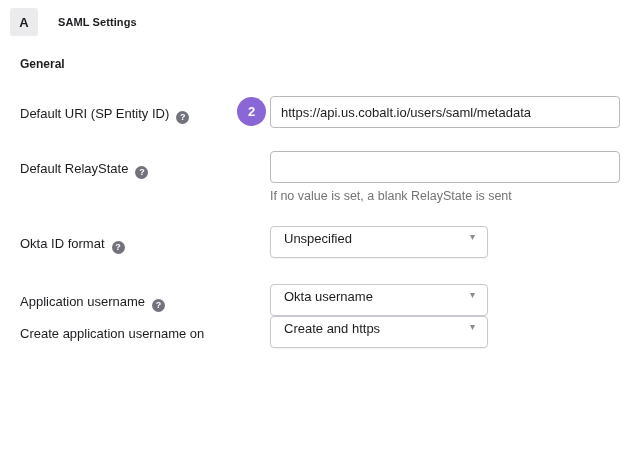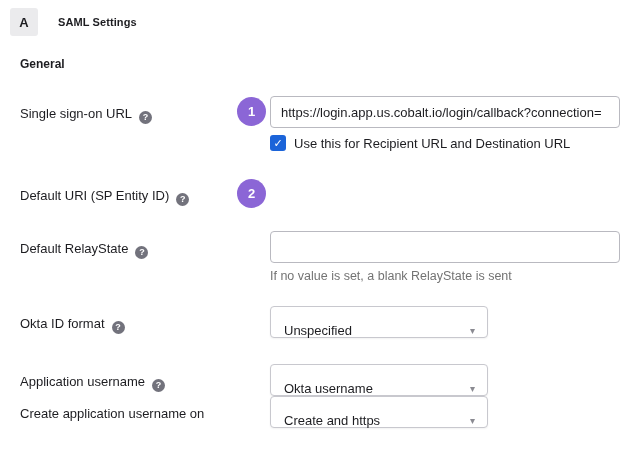--- a/index.html
+++ b/index.html
@@ -74,22 +74,22 @@
   .checkbox-label { font-size: 13px; margin-left: 8px; }
   .helper-text {
     font-size: 12.5px; color: #737373;
     margin-top: 6px;
   }
   .dropdown {
     width: 218px; height: 32px;
     border: 1px solid #c8c8ce; border-radius: 4px;
     background: #ffffff;
     box-shadow: 0 1px 2px rgba(29,29,33,0.06);
-    display: flex; align-items: center; justify-content: space-between;
-    padding: 16px 12px 0 13px;
+    display: flex; justify-content: space-between;
+    padding: 4px 12px 0 13px;
     font-size: 13px; color: #1d1d21;
     cursor: pointer;
   }
   .dropdown-caret { color: #8a8a91; font-size: 10px; }
   .mb-sso { margin-bottom: 27px; }
   .mb-aud { margin-bottom: 23px; }
   .mb-relay { margin-bottom: 23px; justify-content: space-between; }
   .mb-nameid { margin-bottom: 26px; }
   .mb-appuser { }
 </style>
@@ -98,44 +98,30 @@
 
 <div class="header">
   <div class="app-icon">A</div>
   <div class="header-title">SAML Settings</div>
 </div>
 
 <div class="section-title">General</div>
 
 <div class="form">
 
-  <div class="row mb-sso">
-    <div class="label-col">
-      <span class="field-label">Single sign-on URL</span><span class="help-icon">?</span>
-    </div>
-    <div class="badge-col">
-      <div class="step-badge">1</div>
-    </div>
-    <div class="control-col">
-      <input class="text-input" type="text" value="https://login.app.us.cobalt.io/login/callback?connection=" style="">
-      <div class="checkbox-row">
-        <div class="checkbox">
-          <span>✓</span>
-        </div>
-        <span class="checkbox-label">Use this for Recipient URL and Destination URL</span>
-      </div>
-    </div>
-  </div>
 
   <div class="row mb-aud">
     <div class="label-col">
       <span class="field-label">Default URI (SP Entity ID)</span><span class="help-icon">?</span>
     </div>
     <div class="badge-col">
       <div class="step-badge">2</div>
+    </div>
+    <div class="control-col">
+      <input class="text-input" type="text" value="https://api.us.cobalt.io/users/saml/metadata" style="">
     </div>
   </div>
 
   <div class="row mb-relay">
     <div class="label-col">
       <span class="field-label">Default RelayState</span><span class="help-icon">?</span>
     </div>
     <div class="badge-col"></div>
     <div class="control-col">
       <input class="text-input" type="text" value="" style="">

